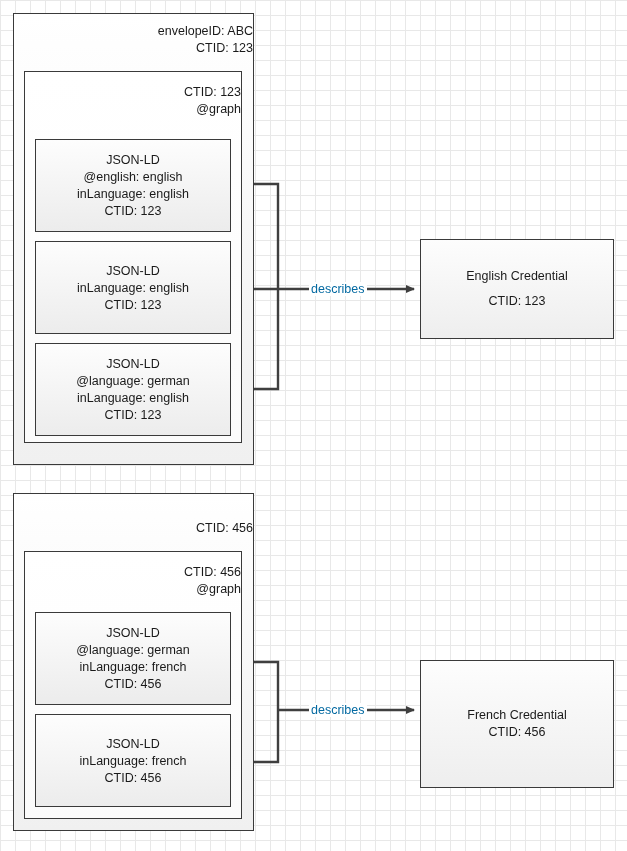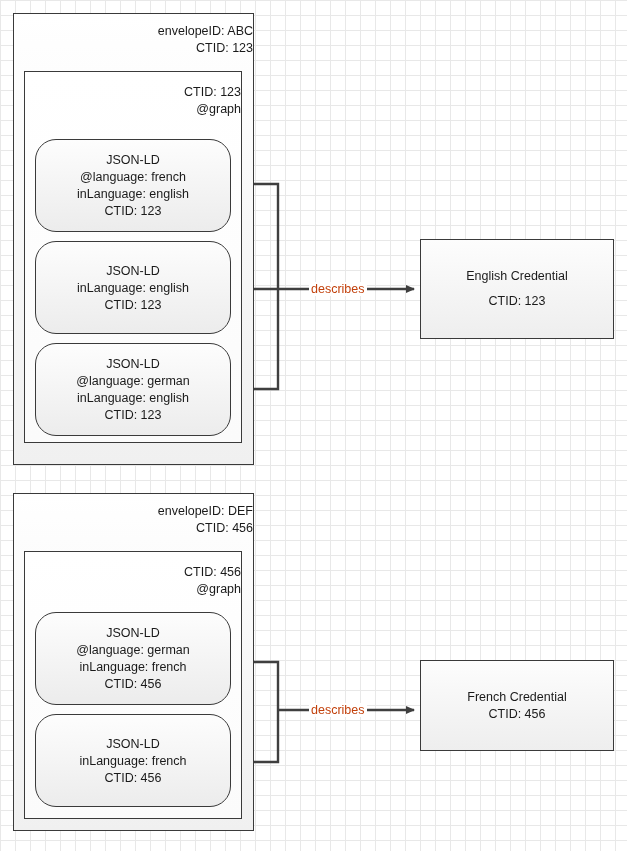--- a/index.html
+++ b/index.html
@@ -41,21 +41,20 @@
   .envelope {
     background: linear-gradient(to bottom, #ffffff 0%, #f0f0f0 100%);
   }
   
   .graph {
     background: linear-gradient(to bottom, #ffffff 0%, #fbfbfb 100%);
   }
   
   .jsonld {
     background: linear-gradient(to bottom, #fdfdfd 0%, #ececec 100%);
-    border-radius: 21px;
   }
   
   .credential {
     background: linear-gradient(to bottom, #fdfdfd 0%, #eeeeee 100%);
     display: flex;
     flex-direction: column;
     align-items: center;
     justify-content: center;
   }
 
@@ -86,21 +85,21 @@
     left: 0;
     top: 0;
     width: 627px;
     height: 851px;
     pointer-events: none;
   }
 
   .edge-label {
     position: absolute;
     font-size: 12.5px;
-    color: #c2410c;
+    color: #0369a1;
     background: #ffffff;
     padding: 0 2px;
     white-space: nowrap;
     line-height: 14px;
   }
 </style>
 </head>
 <body>
 
 <div id="canvas">
@@ -130,21 +129,21 @@
   </div>
 
   <div class="box graph" style="left:24px; top:71px; width:218px; height:372px;">
     <div class="header-text" style="top:12px;">CTID: 123</div>
     <div class="header-text" style="top:29px;">@graph</div>
   </div>
 
   <div class="box jsonld" style="left:35px; top:139px; width:196px; height:93px;">
     <div class="jsonld-text">
       <span class="box-label">JSON-LD</span>
-      <span class="box-label">@language: french</span>
+      <span class="box-label">@english: english</span>
       <span class="box-label">inLanguage: english</span>
       <span class="box-label">CTID: 123</span>
     </div>
   </div>
 
   <div class="box jsonld" style="left:35px; top:241px; width:196px; height:93px;">
     <div class="jsonld-text">
       <span class="box-label">JSON-LD</span>
       <span class="box-label">inLanguage: english</span>
       <span class="box-label">CTID: 123</span>
@@ -161,21 +160,20 @@
   </div>
 
   <div class="edge-label" style="left:309px; top:282px;">describes</div>
 
   <div class="box credential" style="left:420px; top:239px; width:194px; height:100px;gap:8px;">
     <span class="box-label">English Credential</span>
     <span class="box-label">CTID: 123</span>
   </div>
 
   <div class="box envelope" style="left:13px; top:493px; width:241px; height:338px;">
-    <div class="header-text" style="top:9px;">envelopeID: DEF</div>
     <div class="header-text" style="top:26px;">CTID: 456</div>
   </div>
 
   <div class="box graph" style="left:24px; top:551px; width:218px; height:268px;">
     <div class="header-text" style="top:12px;">CTID: 456</div>
     <div class="header-text" style="top:29px;">@graph</div>
   </div>
 
   <div class="box jsonld" style="left:35px; top:612px; width:196px; height:93px;">
     <div class="jsonld-text">
@@ -189,18 +187,18 @@
   <div class="box jsonld" style="left:35px; top:714px; width:196px; height:93px;">
     <div class="jsonld-text">
       <span class="box-label">JSON-LD</span>
       <span class="box-label">inLanguage: french</span>
       <span class="box-label">CTID: 456</span>
     </div>
   </div>
 
   <div class="edge-label" style="left:309px; top:703px;">describes</div>
 
-  <div class="box credential" style="left:420px; top:660px; width:194px; height:91px;">
+  <div class="box credential" style="left:420px; top:660px; width:194px; height:128px;">
     <span class="box-label">French Credential</span>
     <span class="box-label">CTID: 456</span>
   </div>
 
 </div>
 
 </body></html>

